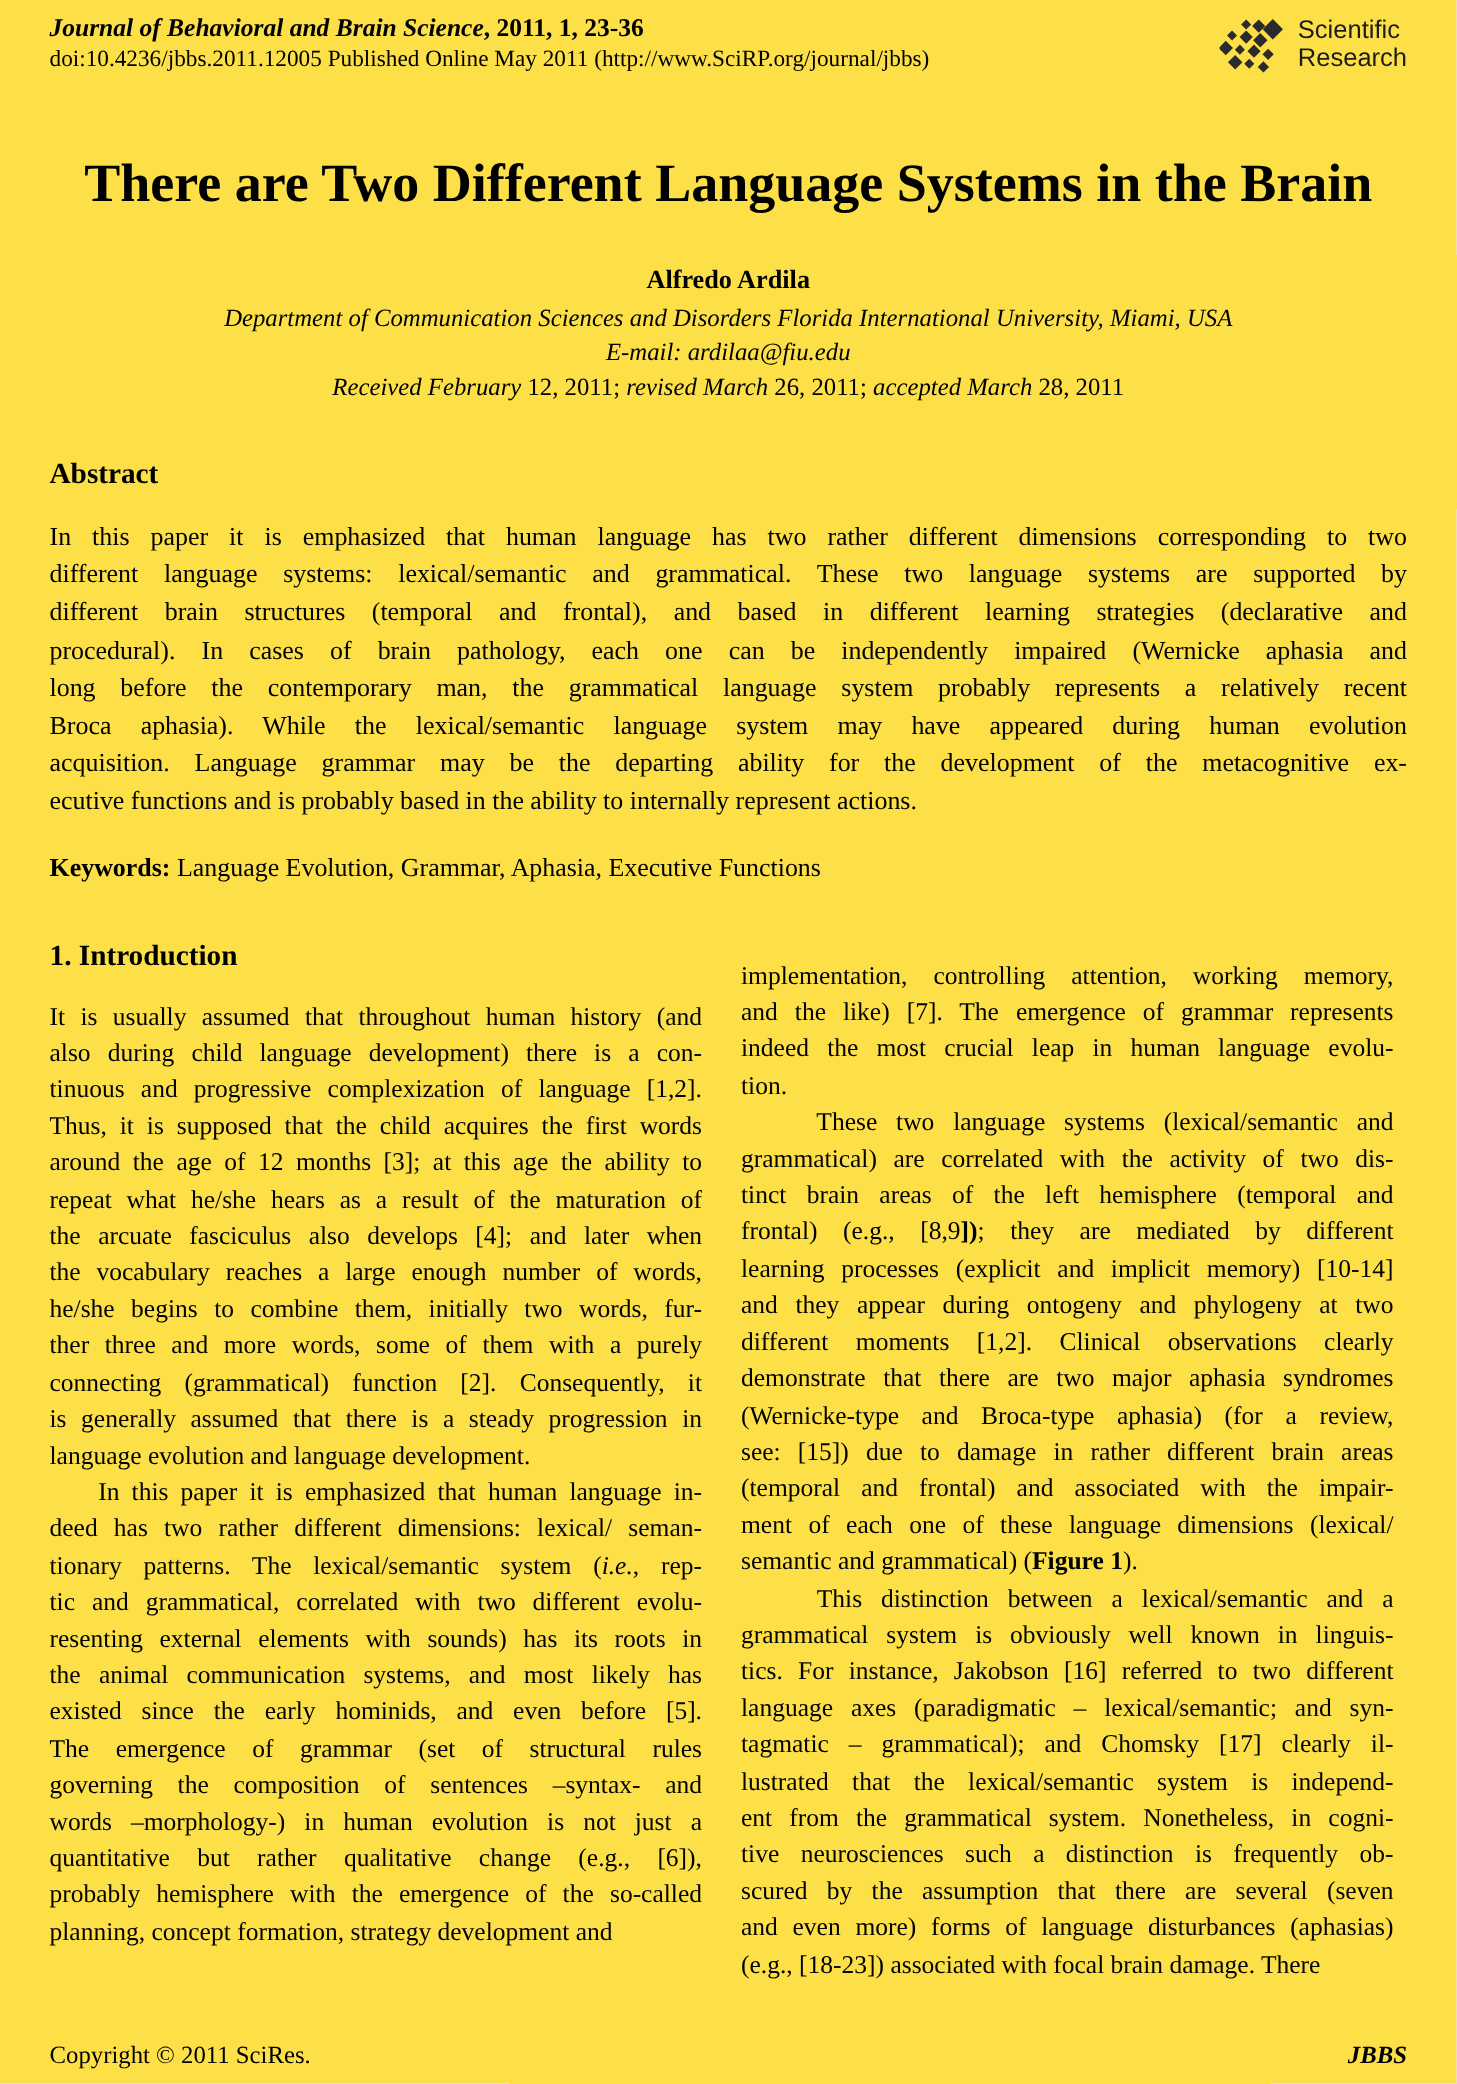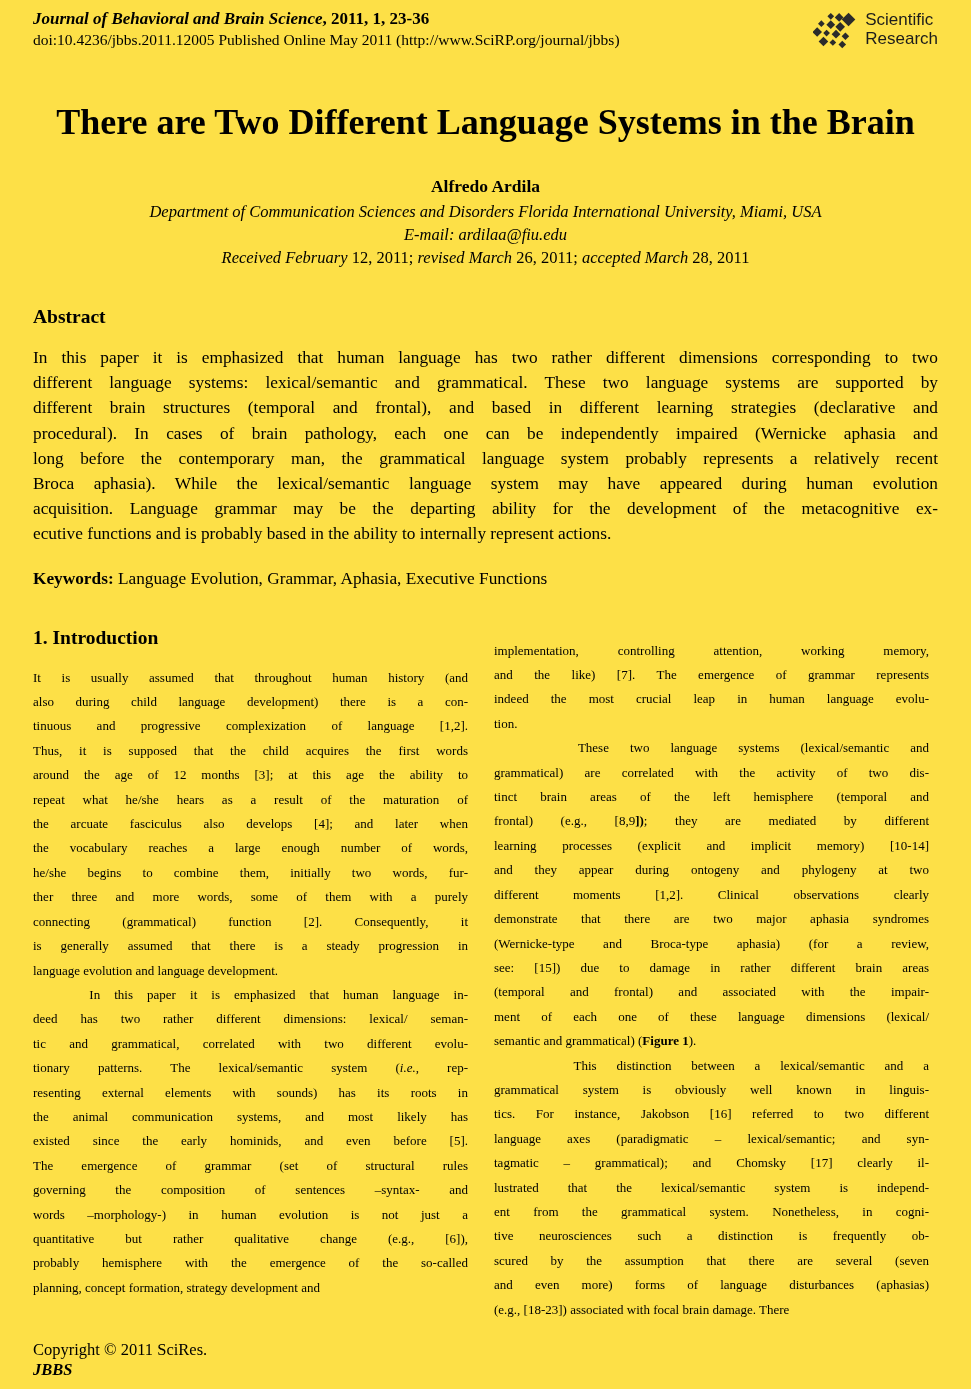--- a/index.html
+++ b/index.html
@@ -33,27 +33,27 @@
   
   .abstract-heading { margin: 38px 0 0 0; font-size: 19.5px; font-weight: bold; }
   .abstract-body { margin-top: 17px; font-size: 17.3px; line-height: 25.2px; }
   .keywords { margin-top: 22px; font-size: 17.3px; }
   .keywords .kl { font-weight: bold; }
   
   .columns { display: flex; gap: 26px; margin-top: 38px; }
   .col { width: 435px; }
   .col-right { padding-top: 12px; }
   .sec-heading { margin: 0 0 17px 0; font-size: 19.5px; font-weight: bold; }
-  .para { font-size: 13px; line-height: 24.4px; }
+  .para { font-size: 17px; line-height: 24.4px; }
   
   .jline { text-align: justify; text-align-last: justify; }
   .jline.last { text-align-last: left; }
   
   .pfooter { position: absolute; left: 33px; right: 33px; bottom: 9px;
-             display: flex; justify-content: space-between; font-size: 16.5px; flex-direction: column; }
+             display: flex; justify-content: space-between; font-size: 16.5px; }
   .jbbs { font-weight: bold; font-style: italic; }
 </style>
 </head>
 <body>
 
 <div class="page">
 
   <div class="jheader">
     <div>
       <div class="jh-line1">
@@ -127,22 +127,22 @@
           <div class="jline">the vocabulary reaches a large enough number of words,</div>
           <div class="jline">he/she begins to combine them, initially two words, fur-</div>
           <div class="jline">ther three and more words, some of them with a purely</div>
           <div class="jline">connecting (grammatical) function [2]. Consequently, it</div>
           <div class="jline">is generally assumed that there is a steady progression in</div>
           <div class="jline last">language evolution and language development.</div>
         </div>
       <div class="para">
           <div class="jline">&nbsp;&nbsp;&nbsp;&nbsp;In this paper it is emphasized that human language in-</div>
           <div class="jline">deed has two rather different dimensions: lexical/ seman-</div>
+          <div class="jline">tionary patterns. The lexical/semantic system (<i>i.e.</i>, rep-</div>
           <div class="jline">tic and grammatical, correlated with two different evolu-</div>
-          <div class="jline">tionary patterns. The lexical/semantic system (<i>i.e.</i>, rep-</div>
           <div class="jline">resenting external elements with sounds) has its roots in</div>
           <div class="jline">the animal communication systems, and most likely has</div>
           <div class="jline">existed since the early hominids, and even before [5].</div>
           <div class="jline">The emergence of grammar (set of structural rules</div>
           <div class="jline">governing the composition of sentences –syntax- and</div>
           <div class="jline">words –morphology-) in human evolution is not just a</div>
           <div class="jline">quantitative but rather qualitative change (e.g., [6]),</div>
           <div class="jline">probably hemisphere with the emergence of the so-called</div>
           <div class="jline last">planning, concept formation, strategy development and</div>
         </div>

